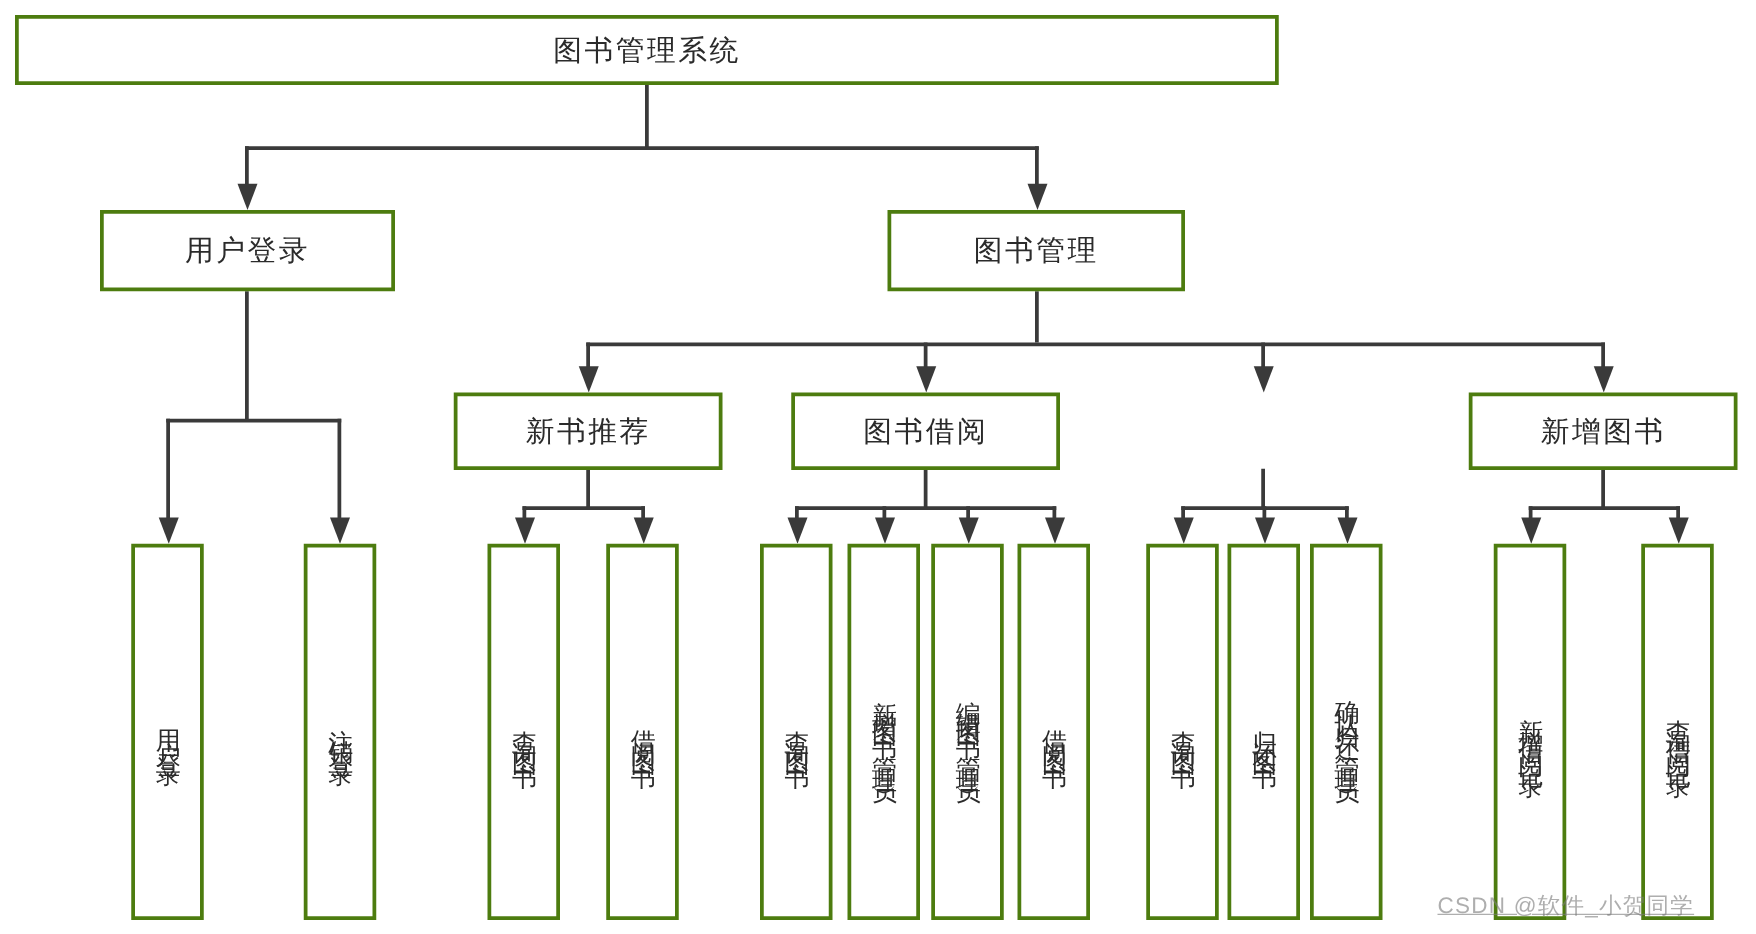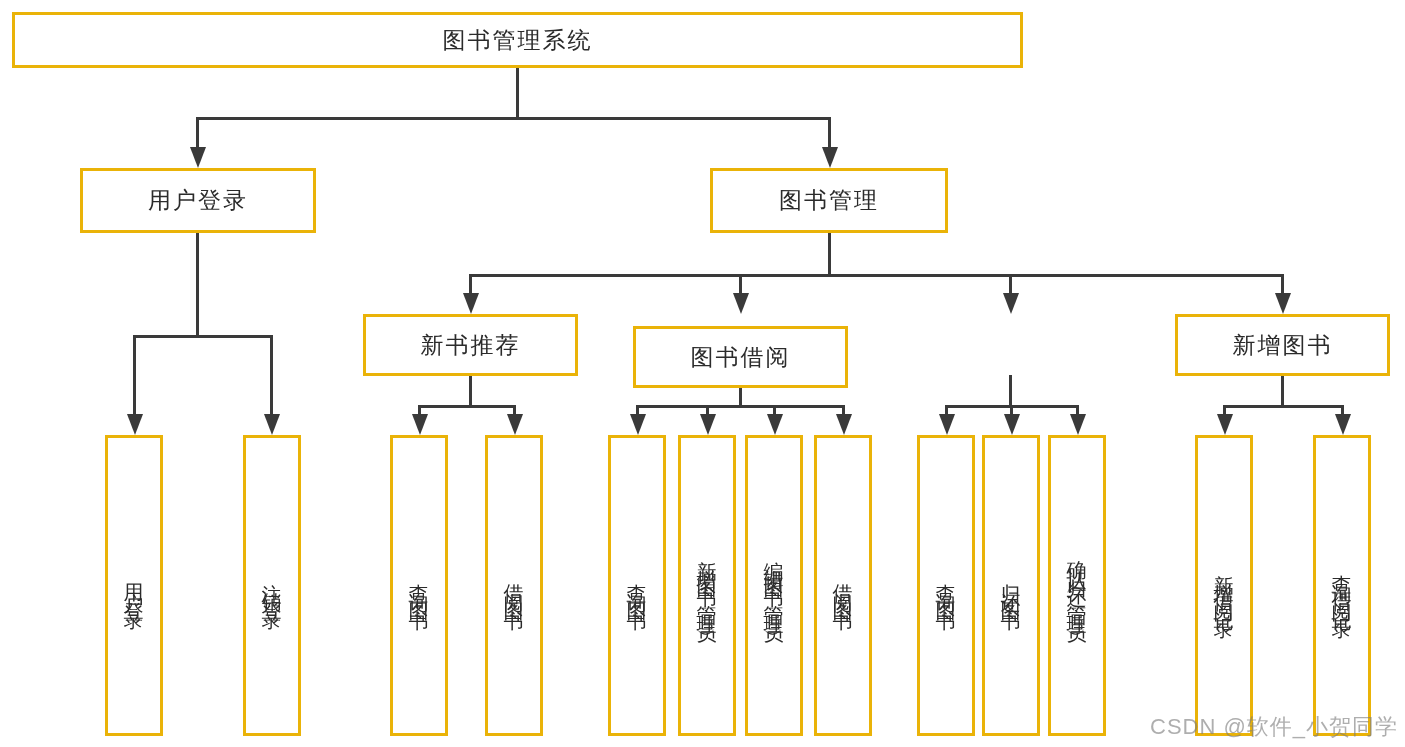--- a/index.html
+++ b/index.html
@@ -2,35 +2,35 @@
 <html><head>
 <meta charset="utf-8">
 <style>
   html,body{margin:0;padding:0;background:#ffffff;}
   #canvas{
     position:relative;width:1405px;height:747px;background:#ffffff;overflow:hidden;
     font-family:"Liberation Sans","DejaVu Sans",sans-serif;
   }
   .box{
     position:absolute;box-sizing:border-box;background:#ffffff;
-    border:3px solid #eab308;color:#2b2b2b;
+    border:3px solid #4d7c0f;color:#2b2b2b;
     display:flex;align-items:center;justify-content:center;
   }
   .hlabel{font-size:23px;letter-spacing:2px;white-space:nowrap;}
   .leaf{width:58px;top:435px;height:301px;}
   .leaf .vtext{
     writing-mode:vertical-rl;font-size:20px;letter-spacing:9px;line-height:1;
     color:#2b2b2b;max-height:285px;
   }
   
   #n-root{left:12px;top:12px;width:1011px;height:56px;}
   #n-user-login{left:80px;top:168px;width:236px;height:65px;}
   #n-book-mgmt{left:710px;top:168px;width:238px;height:65px;}
   #n-new-book{left:363px;top:314px;width:215px;height:62px;}
-  #n-book-borrow{left:633px;top:314px;width:215px;height:62px;margin-top:12px;}
+  #n-book-borrow{left:633px;top:314px;width:215px;height:62px;}
   #n-current-borrow{left:903px;top:314px;width:215px;height:62px;}
   #n-borrow-records{left:1175px;top:314px;width:215px;height:62px;}
   #l1{left:105px;} #l2{left:243px;} #l3{left:390px;} #l4{left:485px;}
   #l5{left:608px;} #l6{left:678px;} #l7{left:745px;} #l8{left:814px;}
   #l9{left:917px;} #l10{left:982px;} #l11{left:1048px;}
   #l12{left:1195px;} #l13{left:1313px;}
   
   .vl,.hl{position:absolute;background:#3a3a3a;}
   .vl{width:3px;} .hl{height:3px;}
   #c-root-stem{left:516px;top:66px;height:52px;}
@@ -73,21 +73,21 @@
   #a-l1{left:127px;top:414px;} #a-l2{left:264px;top:414px;}
   #a-l3{left:412px;top:414px;} #a-l4{left:507px;top:414px;}
   #a-l5{left:630px;top:414px;} #a-l6{left:700px;top:414px;}
   #a-l7{left:767px;top:414px;} #a-l8{left:836px;top:414px;}
   #a-l9{left:939px;top:414px;} #a-l10{left:1004px;top:414px;}
   #a-l11{left:1070px;top:414px;} #a-l12{left:1217px;top:414px;}
   #a-l13{left:1335px;top:414px;}
   
   #watermark{
     position:absolute;left:1150px;top:712px;z-index:10;
-    font-size:22px;color:rgba(125,125,125,0.62);white-space:nowrap;letter-spacing:1px;
+    font-size:18px;color:rgba(125,125,125,0.62);white-space:nowrap;letter-spacing:1px;text-decoration:underline;
   }
 </style>
 </head>
 <body>
 
 <div id="canvas">
 
   <div class="vl" id="c-root-stem"></div>
   <div class="hl" id="c-root-bar"></div>
   <div class="vl" id="c-login-drop"></div>

